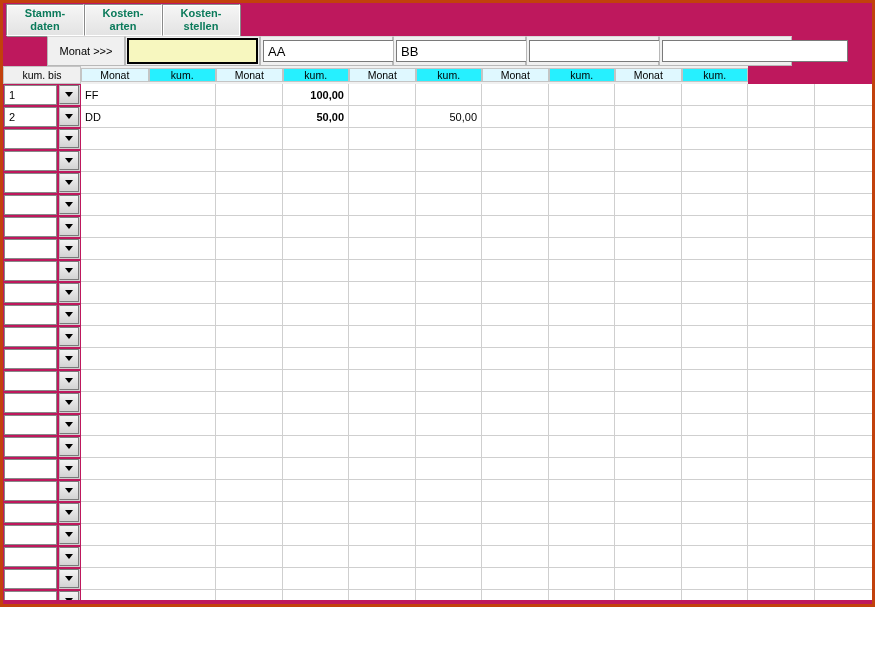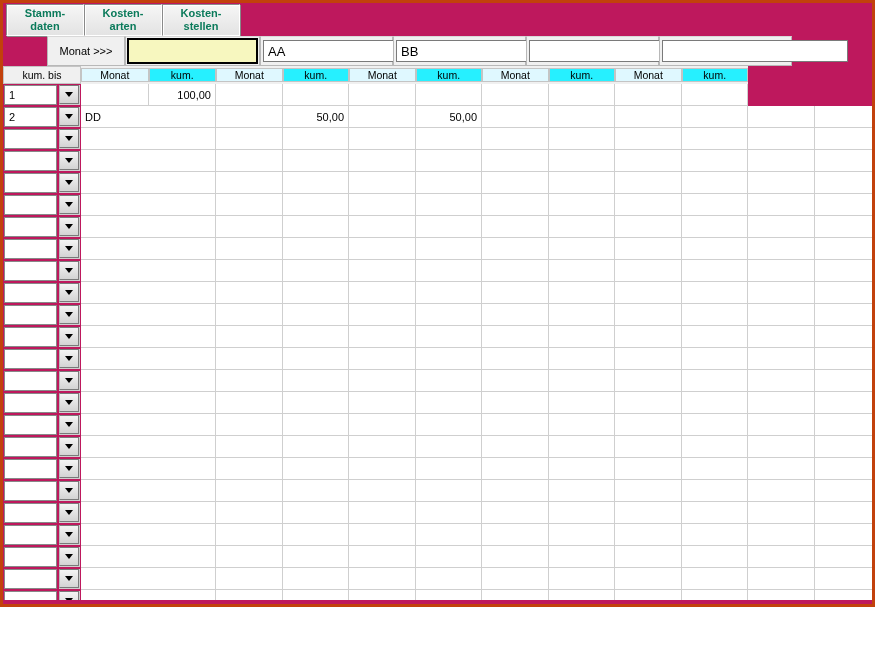--- a/index.html
+++ b/index.html
@@ -143,21 +143,21 @@
     padding: 0; margin: 1px;
     height: 20px;
   }
   .dropbtn {
     width: 100%; height: 100%;
     border: 1px solid #7a7a7a;
     border-left: 1px solid #bbb;
   }
   .gc.name { background:#fff; }
   .gc.num { justify-content: flex-end; background:#fff; }
-  .gc.num.bold { font-weight: normal; }
+  .gc.num.bold { font-weight: bold; }
   
 </style>
 </head>
 <body>
 
 <div class="frame">
 
   <div class="buttons">
     <div class="tbtn">Stamm-
 daten</div>
@@ -230,20 +230,21 @@
   </div>
 
   <div class="grid" id="grid">
       <div class="row">
         <div class="gc idx">1</div>
         <div class="gc drop">
           <div class="dropbtn">
             <div class="tri"></div>
           </div>
         </div>
+        <div class="gc name">FF</div>
         <div style="display: grid; grid-template-columns: 1fr 1fr;">
           <div class="gc num bold"></div>
           <div class="gc num bold">100,00</div>
         </div>
         <div style="display: grid; grid-template-columns: 1fr 1fr;">
           <div class="gc num"></div>
           <div class="gc num"></div>
         </div>
         <div style="display: grid; grid-template-columns: 1fr 1fr;">
           <div class="gc num"></div>

